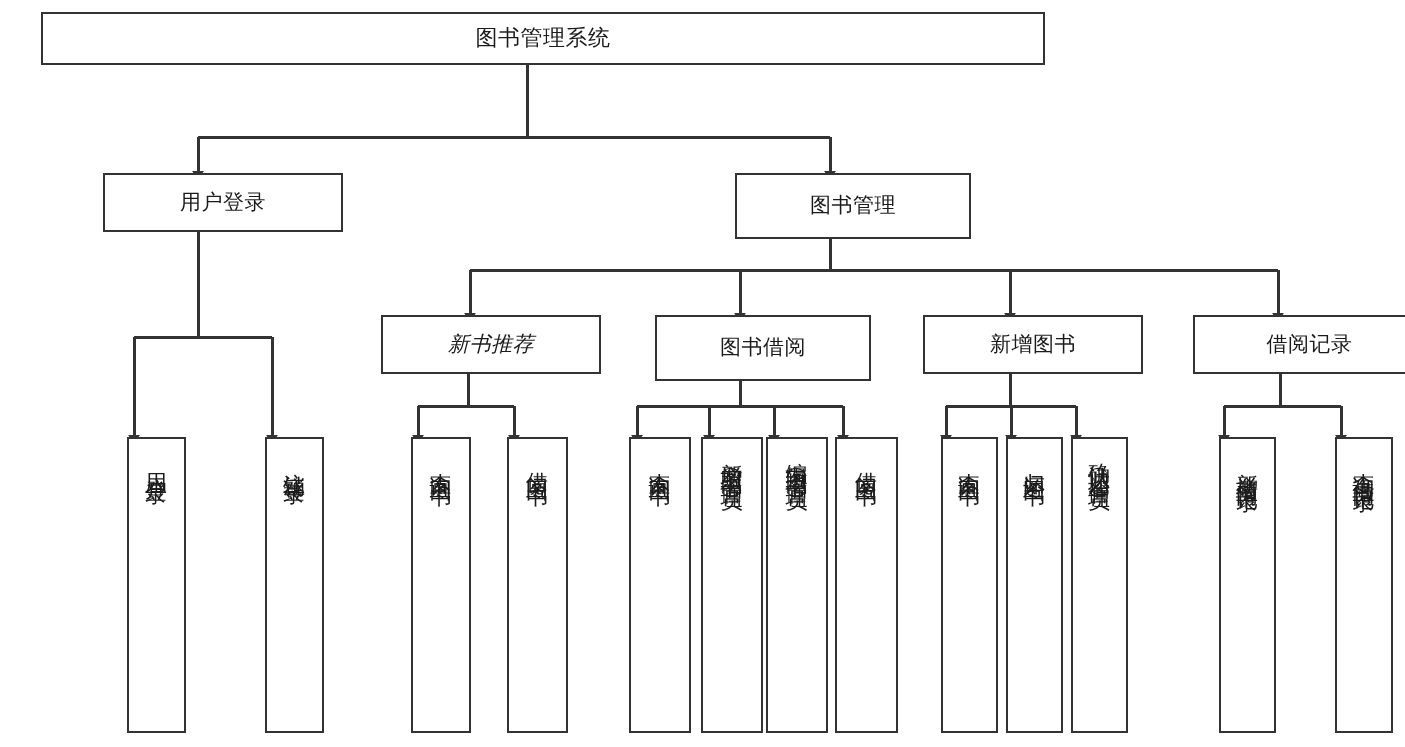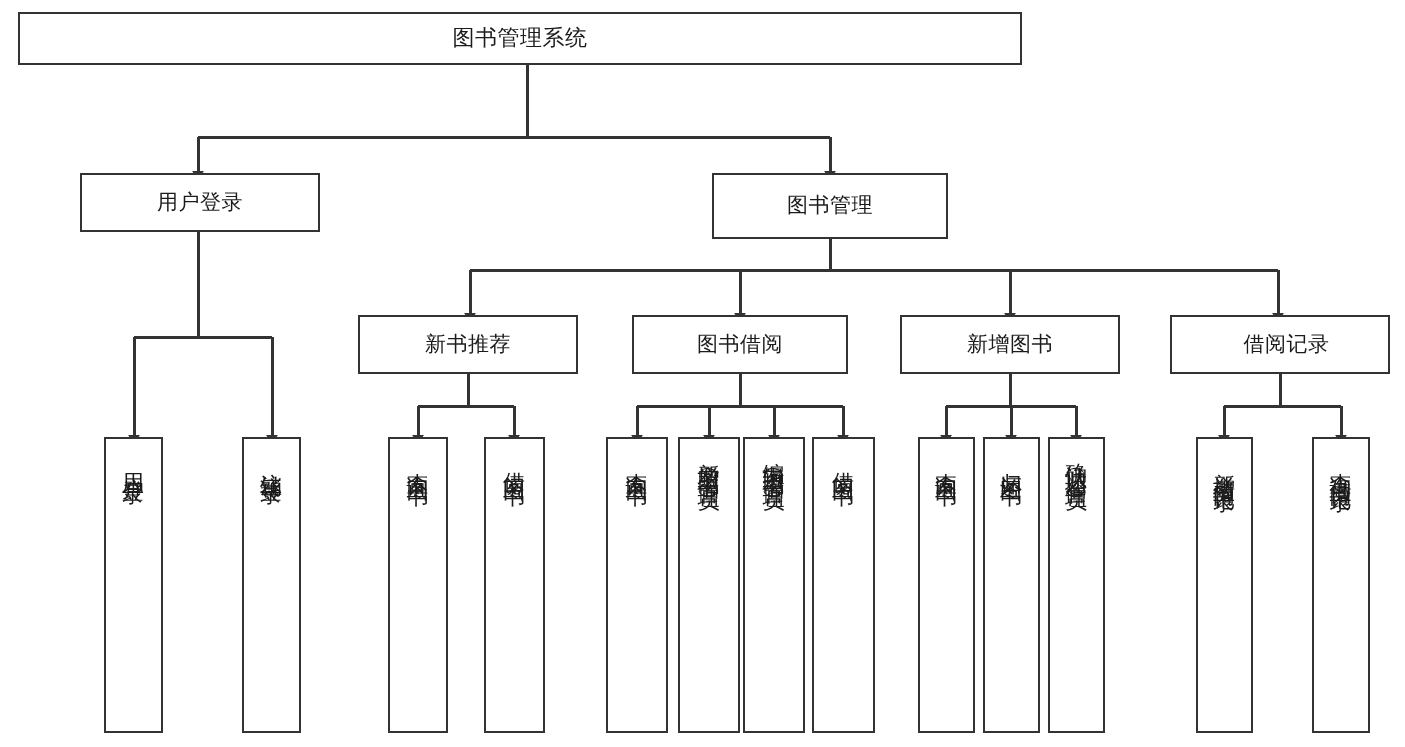--- a/index.html
+++ b/index.html
@@ -30,20 +30,21 @@
   }
   .node {
     position: absolute;
     box-sizing: border-box;
     background: #ffffff;
     border: 2px solid #333333;
     display: flex;
     align-items: center;
     justify-content: center;
     color: #1b1b1b;
+    margin-left: 23px;
   }
   .node .node-label {
     display: block;
     text-align: center;
     line-height: 1.22;
     color: #1b1b1b;
   }
   
   .node.horiz .node-label {
     font-size: 21px;
@@ -132,24 +133,24 @@
   <div id="node-layer">
       <div class="node horiz root" style="left: 18px; top: 12px; width: 1004px; height: 53px;">
         <span class="node-label">图书管理系统</span>
       </div>
       <div class="node horiz" style="left: 80px; top: 173px; width: 240px; height: 59px;">
         <span class="node-label">用户登录</span>
       </div>
       <div class="node horiz" style="left: 712px; top: 173px; width: 236px; height: 66px;">
         <span class="node-label">图书管理</span>
       </div>
-      <div class="node horiz" style="left: 358px; top: 315px; width: 220px; height: 59px;">
+      <div class="node horiz" style="left: 358px; top: 315px; width: 220px; height: 59px; font-style: italic;">
         <span class="node-label">新书推荐</span>
       </div>
-      <div class="node horiz" style="left: 632px; top: 315px; width: 216px; height: 59px;">
+      <div class="node horiz" style="left: 632px; top: 315px; width: 216px; height: 66px;">
         <span class="node-label">图书借阅</span>
       </div>
       <div class="node horiz" style="left: 900px; top: 315px; width: 220px; height: 59px;">
         <span class="node-label">新增图书</span>
       </div>
       <div class="node horiz" style="left: 1170px; top: 315px; width: 220px; height: 59px; padding-left: 13px;">
         <span class="node-label">借阅记录</span>
       </div>
       <div class="node vert" style="left: 104px; top: 437px; width: 59px; height: 296px;">
         <span class="node-label">用户登录</span>

